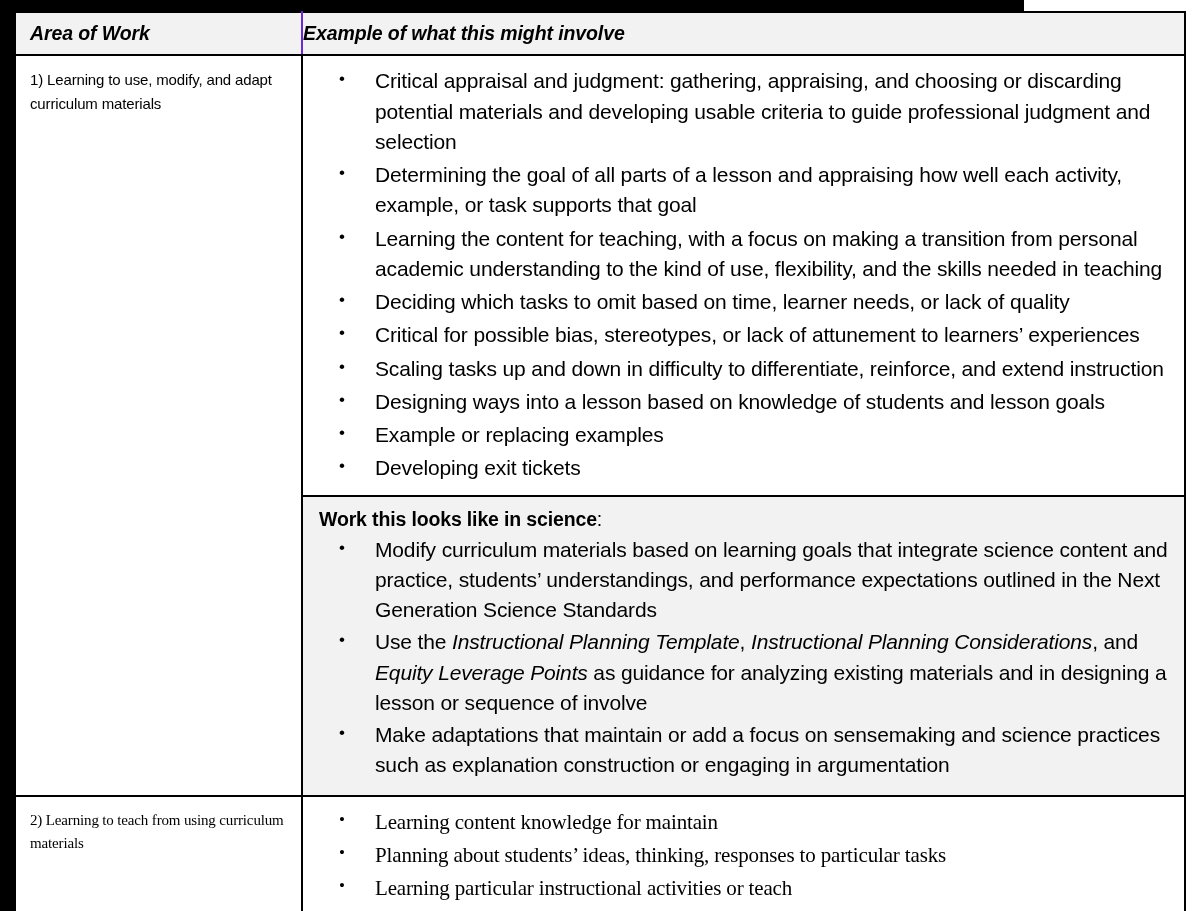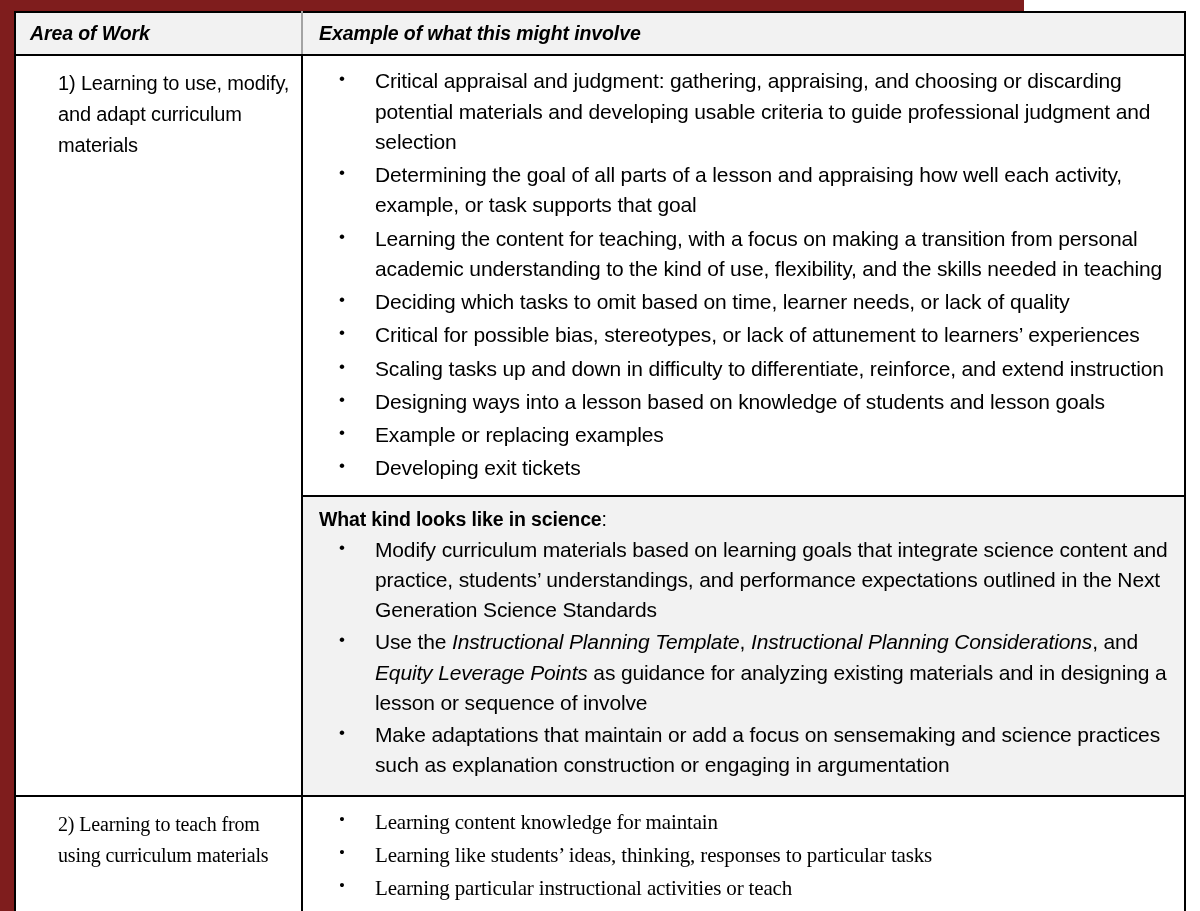--- a/index.html
+++ b/index.html
@@ -11,21 +11,21 @@
     width: 1200px;
     height: 911px;
     font-family: "Liberation Sans", sans-serif;
     color: #000000;
     overflow: hidden;
   }
   .page {
     position: relative;
     width: 1024px;
     height: 911px;
-    background: #7f1d1d;
+    background: #000000;
   }
   table.work-table {
     position: absolute;
     left: 14px;
     top: 11px;
     width: 1172px;
     border-collapse: collapse;
     table-layout: fixed;
     border: 2px solid #000000;
     background: #ffffff;
@@ -39,22 +39,22 @@
     border: 0;
   }
 
   
   tr.header-row td {
     background: #f2f2f2;
     border-bottom: 2px solid #000000;
     padding: 9px 0 10px 14px;
   }
   tr.header-row td.header-example {
-    border-left: 2px solid #a3a3a3;
-    padding-left: 16px;
+    border-left: 2px solid #6d28d9;
+    padding-left: 0;
     margin-left: 12px;
   }
   .header-text {
     font-weight: bold;
     font-style: italic;
     font-size: 19.5px;
     line-height: 1.15;
     letter-spacing: -0.1px;
   }
 
@@ -65,24 +65,23 @@
   tr.body-row > td.example-cell {
     border-left: 2px solid #000000;
     padding: 0;
   }
   tr.row-divider > td {
     border-top: 2px solid #000000;
     font-family: Liberation Serif, serif;
   }
 
   .area-text {
-    font-size: 20px;
+    font-size: 15px;
     line-height: 1.55;
     letter-spacing: -0.15px;
-    margin-left: 28px;
   }
 
   .bullet-block {
     padding: 10px 14px 12px 16px;
   }
   .bullet-block.science {
     background: #f2f2f2;
     border-top: 2px solid #000000;
     padding-top: 8px;
     padding-bottom: 12px;
@@ -152,38 +151,38 @@
                 <li>Learning the content for teaching, with a focus on making a transition from personal academic understanding to the kind of use, flexibility, and the skills needed in teaching</li>
                 <li>Deciding which tasks to omit based on time, learner needs, or lack of quality</li>
                 <li>Critical for possible bias, stereotypes, or lack of attunement to learners’ experiences</li>
                 <li>Scaling tasks up and down in difficulty to differentiate, reinforce, and extend instruction</li>
                 <li>Designing ways into a lesson based on knowledge of students and lesson goals</li>
                 <li>Example or replacing examples</li>
                 <li>Developing exit tickets</li>
               </ul>
             </div>
             <div class="bullet-block science">
-              <div class="science-heading"><b>What kind looks like in science</b><span>:</span></div>
+              <div class="science-heading"><b>Work this looks like in science</b><span>:</span></div>
               <ul class="bullets">
                 <li><span>Modify curriculum materials based on learning goals that integrate science content and practice, students’ understandings, and performance expectations outlined in the Next Generation Science Standards</span></li>
                 <li><span>Use the </span><i>Instructional Planning Template</i><span>, </span><i>Instructional Planning Considerations</i><span>, and </span><i>Equity Leverage Points</i><span> as guidance for analyzing existing materials and in designing a lesson or sequence of involve</span></li>
                 <li><span>Make adaptations that maintain or add a focus on sensemaking and science practices such as explanation construction or engaging in argumentation</span></li>
               </ul>
             </div>
           </td>
         </tr>
         <tr class="body-row row-divider">
           <td class="cell area-cell">
             <div class="area-text">2) Learning to teach from using curriculum materials</div>
           </td>
           <td class="cell example-cell">
             <div class="bullet-block">
               <ul class="bullets">
                 <li>Learning content knowledge for maintain</li>
-                <li>Learning like students’ ideas, thinking, responses to particular tasks</li>
+                <li>Planning about students’ ideas, thinking, responses to particular tasks</li>
                 <li>Learning particular instructional activities or teach</li>
               </ul>
             </div>
           </td>
         </tr>
       </tbody>
   </table>
 </div>
 
 </body></html>

